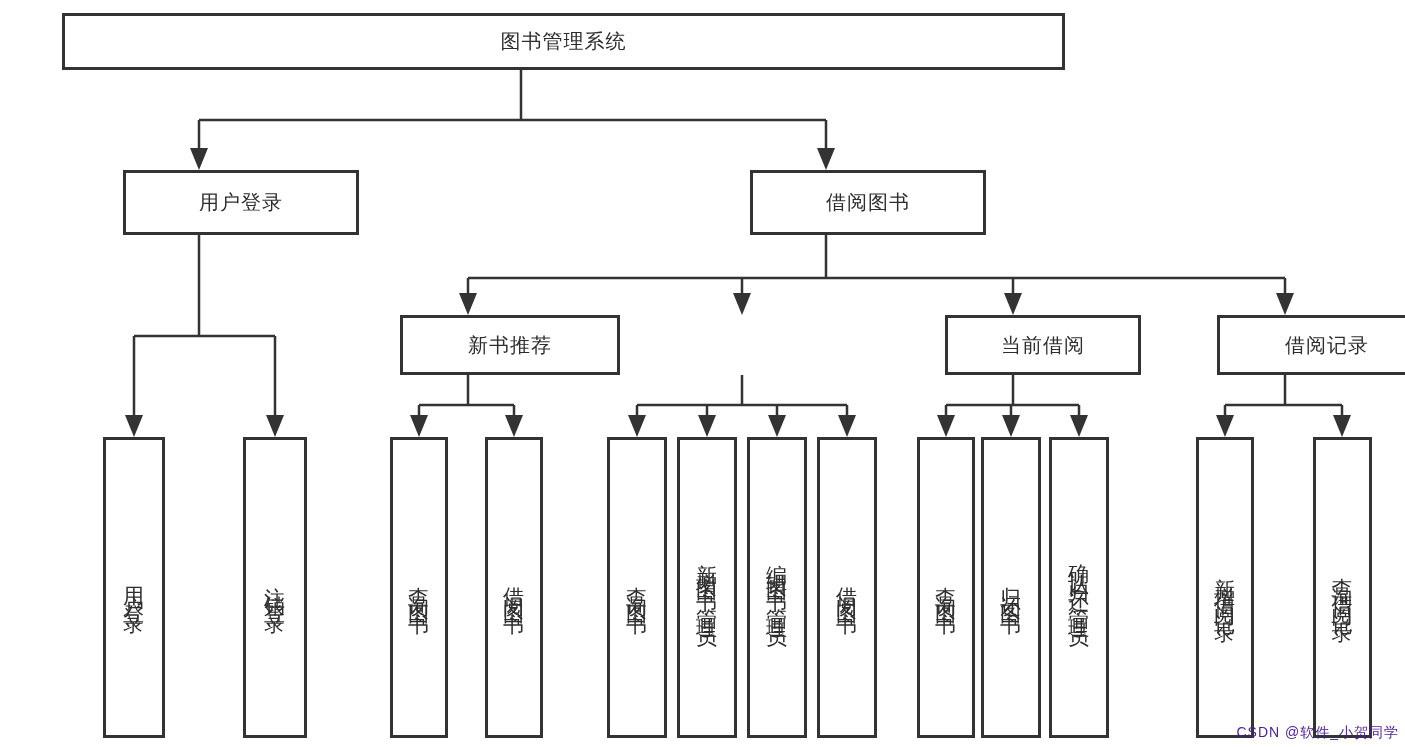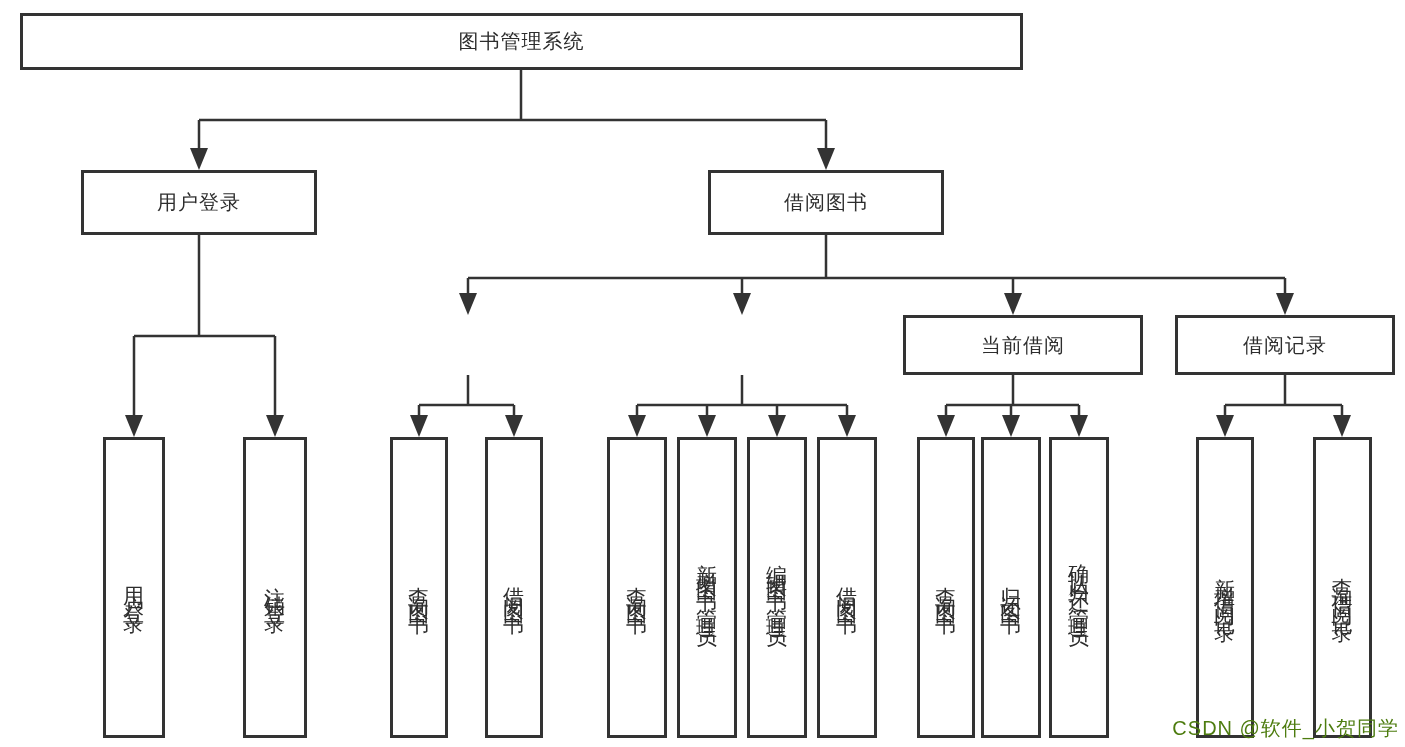--- a/index.html
+++ b/index.html
@@ -14,45 +14,45 @@
   svg.wires{position:absolute;left:0;top:0;width:1405px;height:747px;}
   .node{
     position:absolute;
     background:#ffffff;
     border:3px solid #333333;
     box-sizing:border-box;
     display:flex;
     align-items:center;
     justify-content:center;
   }
-  .hbox{font-size:20px;letter-spacing:1px;}
+  .hbox{font-size:20px;letter-spacing:1px;margin-left:42px;}
   .vbox .vtext{
     writing-mode:vertical-rl;
     text-orientation:mixed;
     font-size:21px;
     line-height:1;
     letter-spacing:9px;
   }
   .watermark{
     position:absolute;
     right:6px;
     bottom:5px;
-    font-size:20px;
-    color:#4d7c0f;
+    font-size:14px;
+    color:#4c1d95;
     letter-spacing:1px;
     z-index:5;
     white-space:nowrap;
   }
   
   #n-root   {left:20px;  top:13px;  width:1003px; height:57px;}
   #n-login  {left:81px;  top:170px; width:236px;  height:65px;}
   #n-mgmt   {left:708px; top:170px; width:236px;  height:65px;}
   #n-newrec {left:358px; top:315px; width:220px;  height:60px;}
   #n-borrow {left:633px; top:315px; width:218px;  height:60px;}
-  #n-current{left:903px; top:315px; width:240px;  height:60px;}
+  #n-current{left:903px; top:315px; width:196px;  height:60px;}
   #n-records{left:1175px;top:315px; width:220px;  height:60px;}
   #l-a1{left:103px; top:437px; width:62px; height:301px;}
   #l-a2{left:243px; top:437px; width:64px; height:301px;}
   #l-b1{left:390px; top:437px; width:58px; height:301px;}
   #l-b2{left:485px; top:437px; width:58px; height:301px;}
   #l-c1{left:607px; top:437px; width:60px; height:301px;}
   #l-c2{left:677px; top:437px; width:60px; height:301px;}
   #l-c3{left:747px; top:437px; width:60px; height:301px;}
   #l-c4{left:817px; top:437px; width:60px; height:301px;}
   #l-d1{left:917px; top:437px; width:58px; height:301px;}
@@ -113,20 +113,23 @@
     <span>图书管理系统</span>
   </div>
 
   <div class="node hbox" id="n-login">
     <span>用户登录</span>
   </div>
   <div class="node hbox" id="n-mgmt">
     <span>借阅图书</span>
   </div>
 
+  <div class="node hbox" id="n-newrec">
+    <span>新书推荐</span>
+  </div>
   <div class="node hbox" id="n-current">
     <span>当前借阅</span>
   </div>
   <div class="node hbox" id="n-records">
     <span>借阅记录</span>
   </div>
 
   <div class="node vbox" id="l-a1">
     <span class="vtext">用户登录</span>
   </div>

